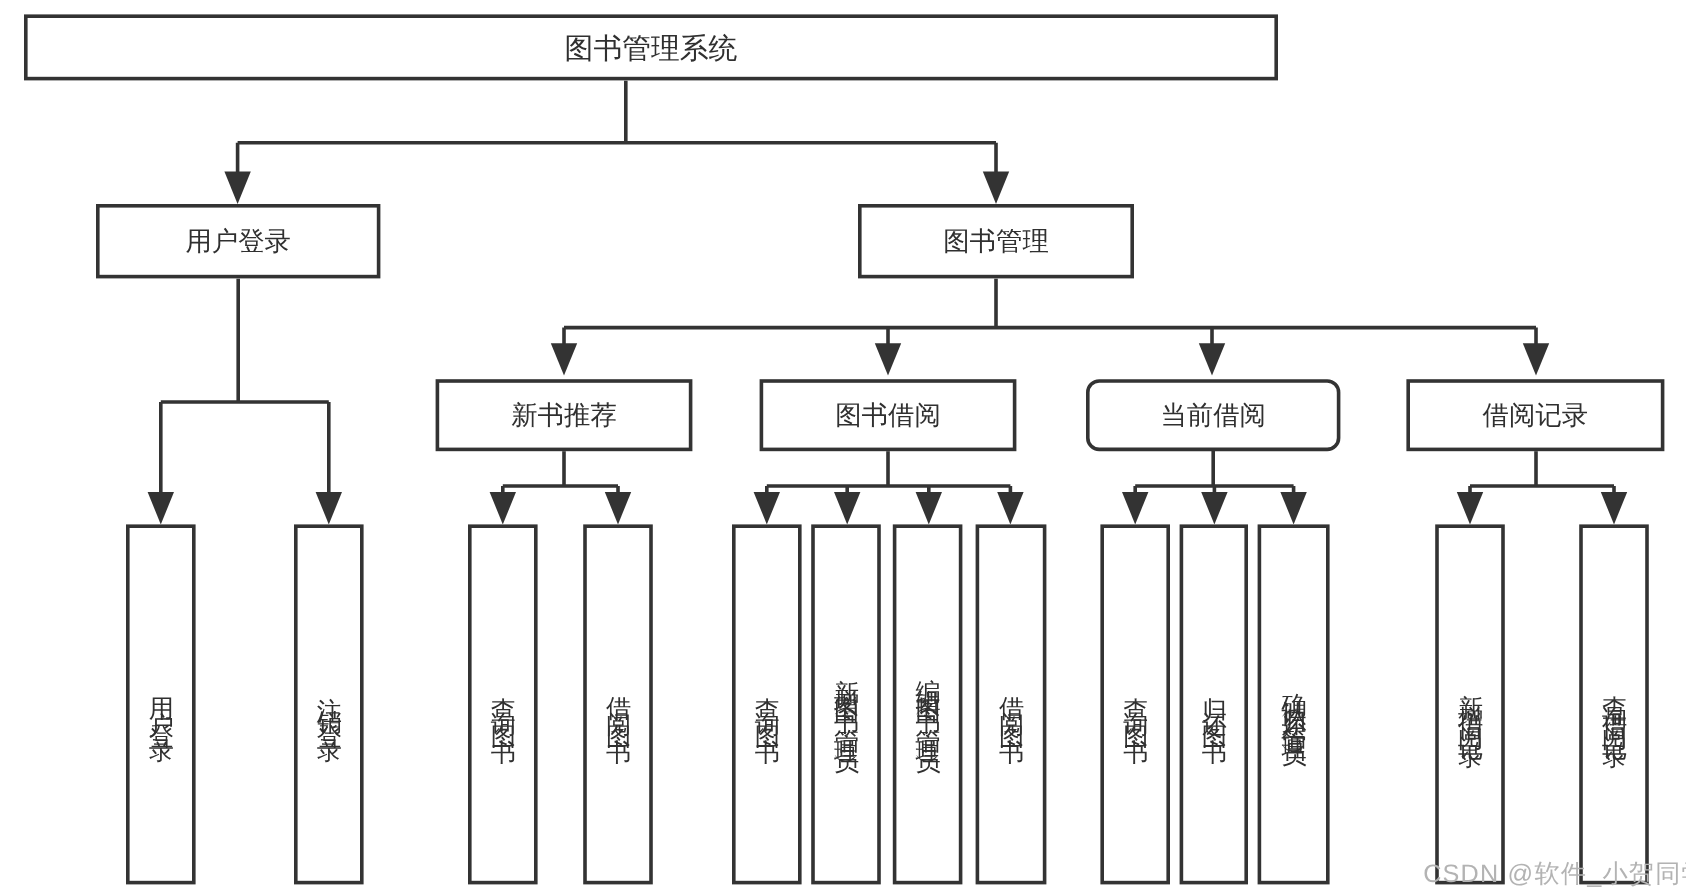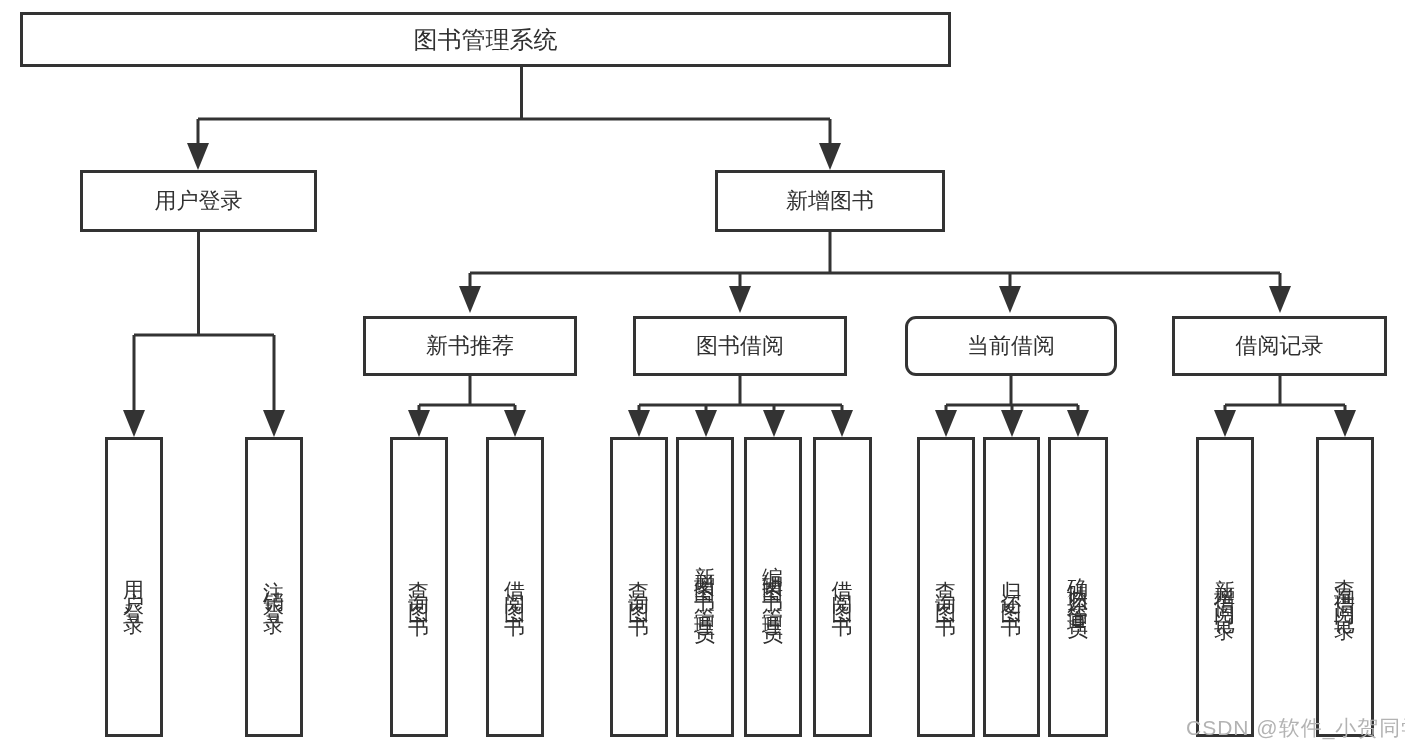--- a/index.html
+++ b/index.html
@@ -13,21 +13,21 @@
   svg.connectors{position:absolute;left:0;top:0;z-index:1;}
   .node{
     position:absolute;
     box-sizing:border-box;
     border:3px solid #333333;
     background:#ffffff;
     display:flex;align-items:center;justify-content:center;
     color:#303030;
     z-index:2;
   }
-  .node.root{left:20px;top:12px;width:931px;height:55px;font-size:24px;justify-content:center;}
+  .node.root{left:20px;top:12px;width:1045px;height:55px;font-size:24px;justify-content:center;}
   .node.lvl2{top:170px;height:62px;font-size:22px;}
   .node.lvl3{top:316px;height:60px;font-size:22px;justify-content:center;}
   .node.leaf{top:437px;height:300px;font-size:21px;}
   .vtext{
     writing-mode:vertical-rl;
     text-orientation:mixed;
     line-height:1;
     white-space:nowrap;
   }
   .ls-wide{letter-spacing:0.55em;}
@@ -89,21 +89,21 @@
   </svg>
 
   <div class="node root">
     <span>图书管理系统</span>
   </div>
 
   <div class="node lvl2" style="left:80px;width:237px;">
     <span>用户登录</span>
   </div>
   <div class="node lvl2" style="left:715px;width:230px;">
-    <span>新增图书</span>
+    <span>图书管理</span>
   </div>
 
   <div class="node lvl3" style="left:363px;width:214px;">
     <span>新书推荐</span>
   </div>
   <div class="node lvl3" style="left:633px;width:214px;">
     <span>图书借阅</span>
   </div>
   <div class="node lvl3" style="left:905px;width:212px;border-radius:11px;">
     <span>当前借阅</span>

